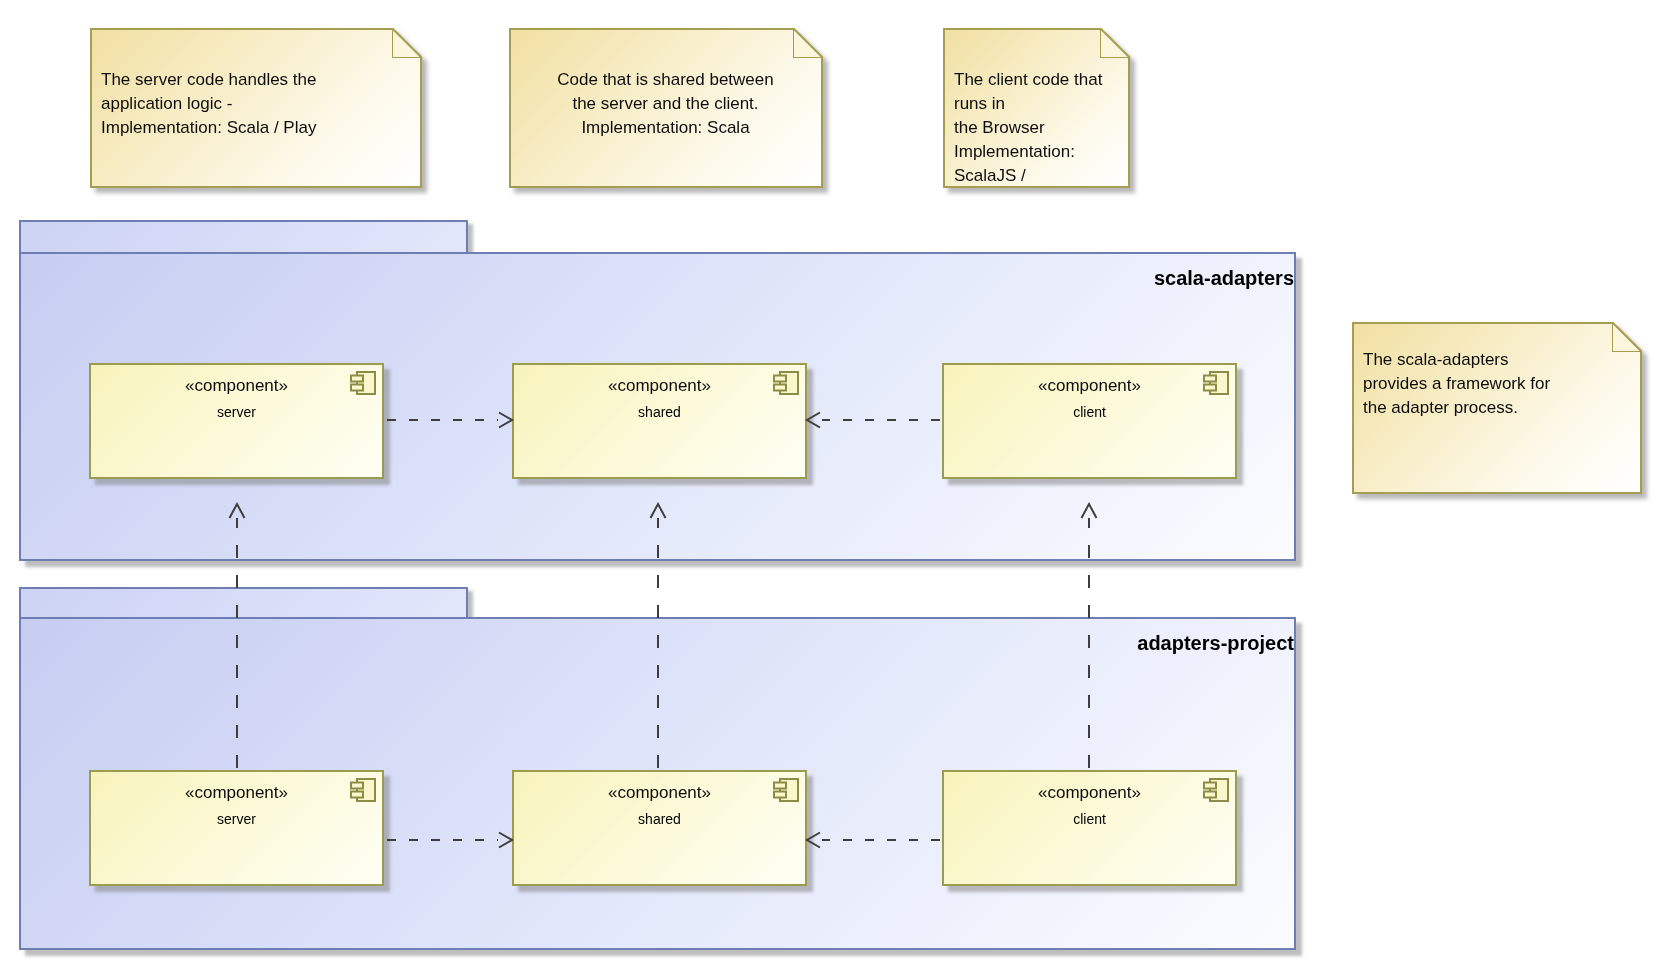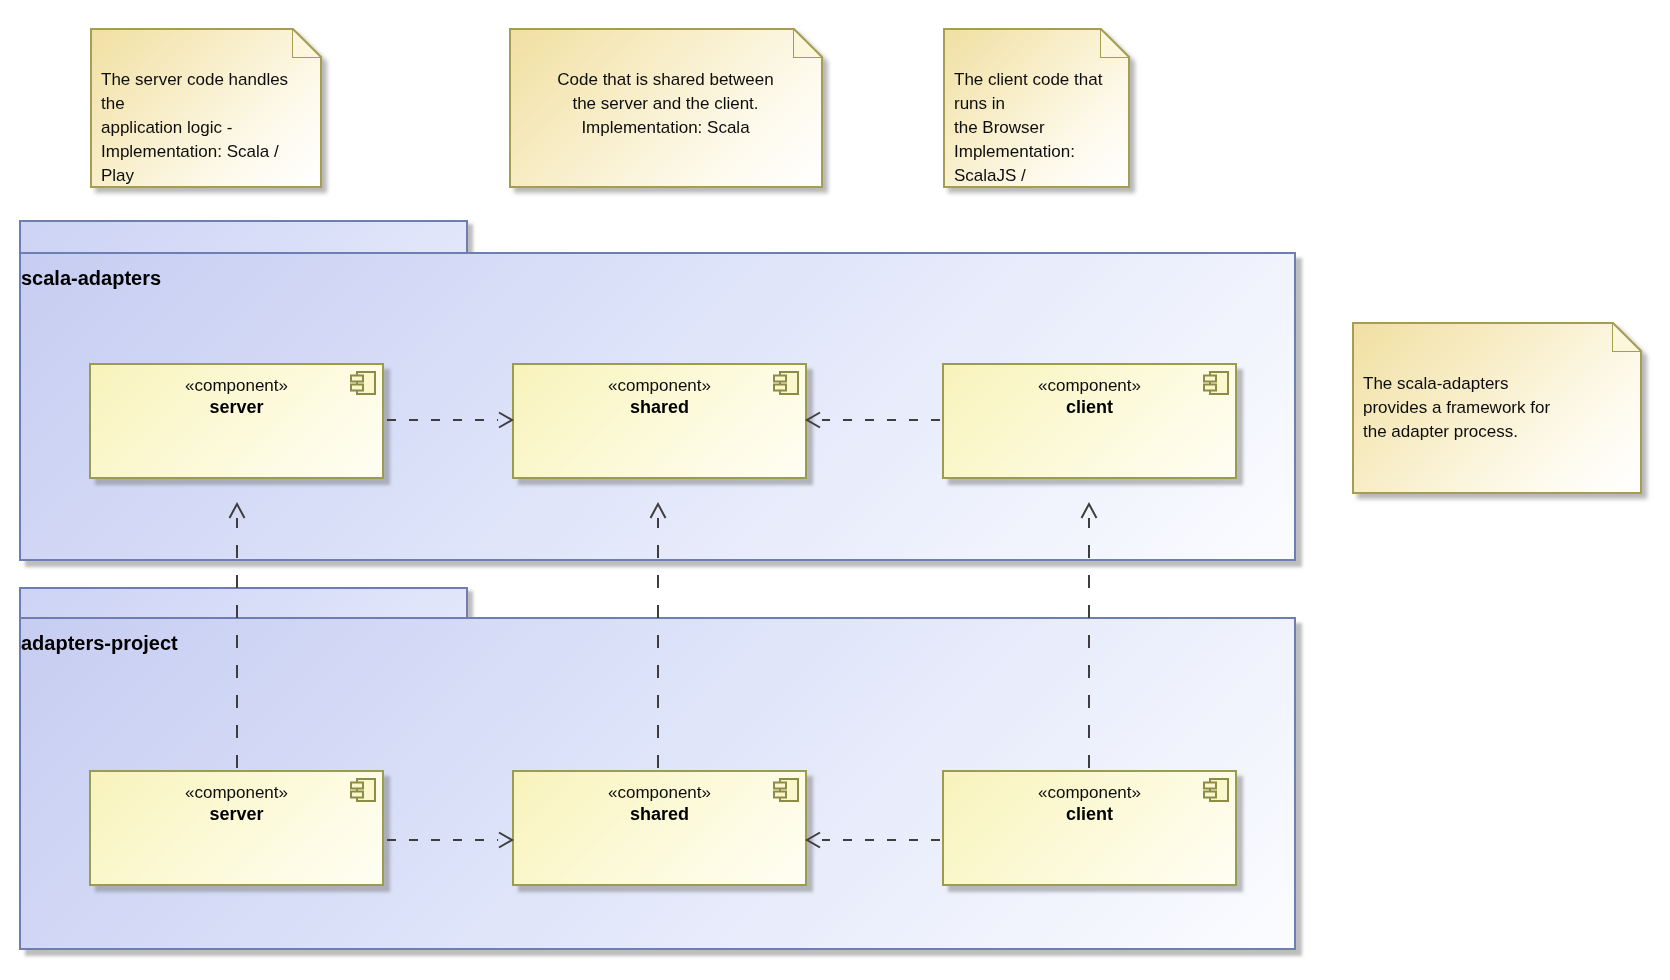--- a/index.html
+++ b/index.html
@@ -15,64 +15,64 @@
     background:linear-gradient(135deg,#f1e0a3 0%, #f7ecc4 35%, #fdf9e9 70%, #ffffff 100%);
     border:2px solid #a59d52;
     clip-path:polygon(0 0, calc(100% - 30px) 0, 100% 30px, 100% 100%, 0 100%);
     box-sizing:border-box;
   }
   .note-text {
     position:absolute; left:0; top:0; right:0;
     padding:38px 10px 10px 9px;
     font-size:17px; line-height:24px; white-space:pre-line; color:#0d0d0d;
   }
-  .note-side .note-text { padding-top:48px; }
+  .note-side .note-text { padding-top:24px; }
   .note-fold { position:absolute; top:0; right:0; }
 
   
   .pkg-tab {
     position:absolute; box-sizing:border-box;
     background:linear-gradient(135deg,#ccd3f4 0%, #e2e7fb 100%);
     border:2px solid #6f7eb2;
     box-shadow:5px 4px 3px rgba(125,125,125,0.5);
     z-index:1;
   }
   .pkg-body {
     position:absolute; box-sizing:border-box;
     background:linear-gradient(135deg,#c6cdf1 0%, #dde3f9 45%, #fbfcff 100%);
     border:2px solid #6f7eb2;
     box-shadow:6px 6px 3px rgba(125,125,125,0.5);
     z-index:2;
   }
   .pkg-title {
-    width:100%; text-align:left; padding-top:13px;
+    width:100%; text-align:right; padding-top:13px;
     font-size:20px; font-weight:bold; color:#000;
   }
 
   
   .component {
     position:absolute; width:295px; height:116px; box-sizing:border-box;
     background:linear-gradient(135deg,#f8f3bb 0%, #fcfadb 55%, #fffef4 100%);
     border:2px solid #9c9c4e;
     box-shadow:6px 6px 3px rgba(125,125,125,0.5);
     z-index:10; text-align:center;
   }
   .stereotype { margin-top:10px; font-size:17px; line-height:22px; color:#0d0d0d; }
-  .comp-name  {  font-size:18px; font-weight:bold; color:#000; }
+  .comp-name  { margin-top:7px;  font-size:14px; font-weight:normal; color:#000; }
   .comp-icon  { position:absolute; top:6px; right:6px; }
 
   
   .arrows { position:absolute; left:0; top:0; z-index:30; pointer-events:none; }
 </style>
 </head>
 <body>
 
 <div class="canvas">
 
-  <div class="note" style="left:90px; top:28px; width:232px; height:160px;">
+  <div class="note" style="left:90px; top:28px; width:332px; height:160px;">
     <div class="note-paper">
       <div class="note-text">The server code handles the
 application logic -
 Implementation: Scala / Play</div>
     </div>
     <svg class="note-fold" width="30" height="30">
       <polygon points="0,0 30,30 0,30" fill="#fcf6dc" stroke="#a59d52" stroke-width="2"></polygon>
     </svg>
   </div>
 

